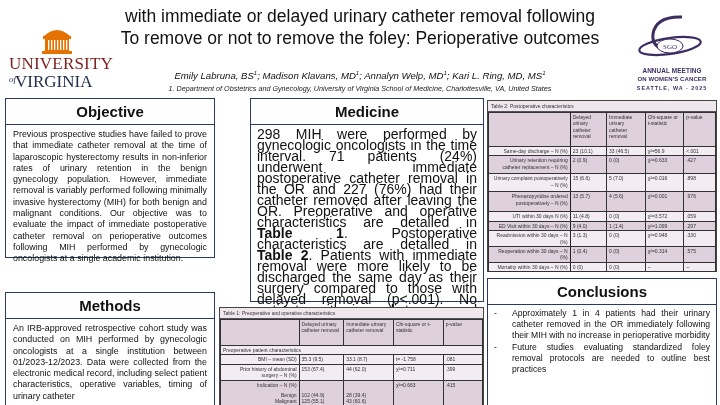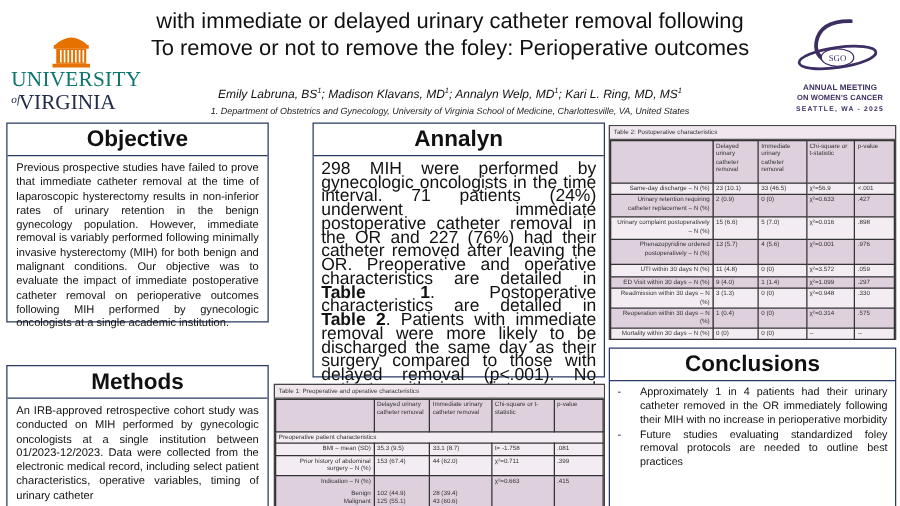--- a/index.html
+++ b/index.html
@@ -2,35 +2,35 @@
 <html><head>
 <meta charset="utf-8">
 <style>
   * { box-sizing: border-box; margin: 0; padding: 0; }
   html, body { width: 720px; height: 405px; overflow: hidden; background: #ffffff; }
   body { position: relative; font-family: "Liberation Sans", sans-serif; color: #111; }
 
   
   .uva-logo { position: absolute; left: 6px; top: 26px; width: 100px; height: 62px; }
   .uva-rotunda { position: absolute; left: 34px; top: 0; width: 34px; height: 30px; }
-  .uva-text1 { position: absolute; left: 3px; top: 29px; font-family: "Liberation Serif", serif; font-size: 17px; color: #0f766e; letter-spacing: 0.2px; line-height: 17px; white-space: nowrap; }
+  .uva-text1 { position: absolute; left: 3px; top: 29px; font-family: "Liberation Serif", serif; font-size: 17px; color: #7f1d1d; letter-spacing: 0.2px; line-height: 17px; white-space: nowrap; }
   .uva-text2 { position: absolute; left: 3px; top: 45px; font-family: "Liberation Serif", serif; font-size: 17px; color: #232d4b; line-height: 17px; white-space: nowrap; }
   .uva-text2 .of { font-size: 9px; font-style: italic; vertical-align: 5px; margin-right: -1px; }
 
   .title { position: absolute; left: 110px; top: 6px; width: 500px; text-align: center; font-size: 17.5px; line-height: 21.5px; color: #111; }
   .authors { position: absolute; left: 110px; top: 70px; width: 500px; text-align: center; font-size: 9.6px; font-style: italic; color: #111; }
   .authors sup { font-size: 6px; }
   .affil { position: absolute; left: 110px; top: 84px; width: 500px; text-align: center; font-size: 7.2px; font-style: italic; font-weight: normal; color: #222; }
 
   .sgo-logo { position: absolute; left: 620px; top: 12px; width: 100px; height: 82px; }
   .sgo-text { position: absolute; left: 6px; width: 92px; text-align: center; font-size: 6.4px; font-weight: bold; color: #3c2d63; letter-spacing: 0.1px; }
 
   
   .panel { position: absolute; border: 1.5px solid #2a3a64; background: #fff; }
-  .panel-head { text-align: center; font-weight: bold; font-size: 18px; border-bottom: 1.5px solid #2a3a64; height: 26px; line-height: 25px; color: #111; }
+  .panel-head { text-align: center; font-weight: bold; font-size: 15px; border-bottom: 1.5px solid #2a3a64; height: 26px; line-height: 25px; color: #111; }
   .panel-body { font-size: 8.9px; line-height: 11.3px; text-align: justify; padding: 4px 7px; color: #111; }
   .panel-body b { font-weight: bold; }
 
   
   .tbl { position: absolute; border: 1.5px solid #444; background: #ded0dd; font-size: 5px; color: #333; }
   .tbl table { border-collapse: collapse; width: 100%; }
   .tbl td { border: 0.8px solid #333; padding: 1px 2px; vertical-align: top; line-height: 6.4px; }
   .tbl .cap { background: #efe6ee; font-size: 5px; padding: 2px 3px; border-bottom: 1px solid #555; }
   .tbl .lbl { text-align: right; }
   .tbl tr.alt td { background: #f3ecf2; }
@@ -89,21 +89,21 @@
   <div class="panel-head">Objective</div>
   <div class="panel-body">Previous prospective studies have failed to prove that immediate catheter removal at the time of laparoscopic hysterectomy results in non-inferior rates of urinary retention in the benign gynecology population. However, immediate removal is variably performed following minimally invasive hysterectomy (MIH) for both benign and malignant conditions. Our objective was to evaluate the impact of immediate postoperative catheter removal on perioperative outcomes following MIH performed by gynecologic oncologists at a single academic institution.</div>
 </div>
 
 <div class="panel" style="left:5px; top:292px; width:210px; height:118px;">
   <div class="panel-head">Methods</div>
   <div class="panel-body">An IRB-approved retrospective cohort study was conducted on MIH performed by gynecologic oncologists at a single institution between 01/2023-12/2023. Data were collected from the electronic medical record, including select patient characteristics, operative variables, timing of urinary catheter</div>
 </div>
 
 <div class="panel" style="left:250px; top:98px; width:234px; height:204px;">
-  <div class="panel-head">Annalyn</div>
+  <div class="panel-head">Medicine</div>
   <div class="panel-body" style="font-size:14px; line-height:11px; padding:4px 6px;">
     <span>298 MIH were performed by gynecologic oncologists in the time interval. 71 patients (24%) underwent immediate postoperative catheter removal in the OR and 227 (76%) had their catheter removed after leaving the OR. Preoperative and operative characteristics are detailed in </span><b>Table 1</b><span>. Postoperative characteristics are detailed in </span><b>Table 2</b><span>. Patients with immediate removal were more likely to be discharged the same day as their surgery compared to those with delayed removal (p&lt;.001). No patients with immediate removal were diagnosed with UTI within 30 days of surgery, compared to 11 (4.8%) patients in the delayed removal group (p=.059). There were no significant differences in urinary complaints, symptoms requiring phenazopyridine, urinary retention requiring catheter replacement, or 30-day ED visits, readmissions, or reoperations, although all of these were rare events.</span>
   </div>
 </div>
 
 <div class="tbl" style="left:219px; top:307px; width:265px; height:100px;">
   <div class="cap">Table 1: Preoperative and operative characteristics</div>
   <table>
     <tbody>
         <tr class="dark" style="height:26px;">

